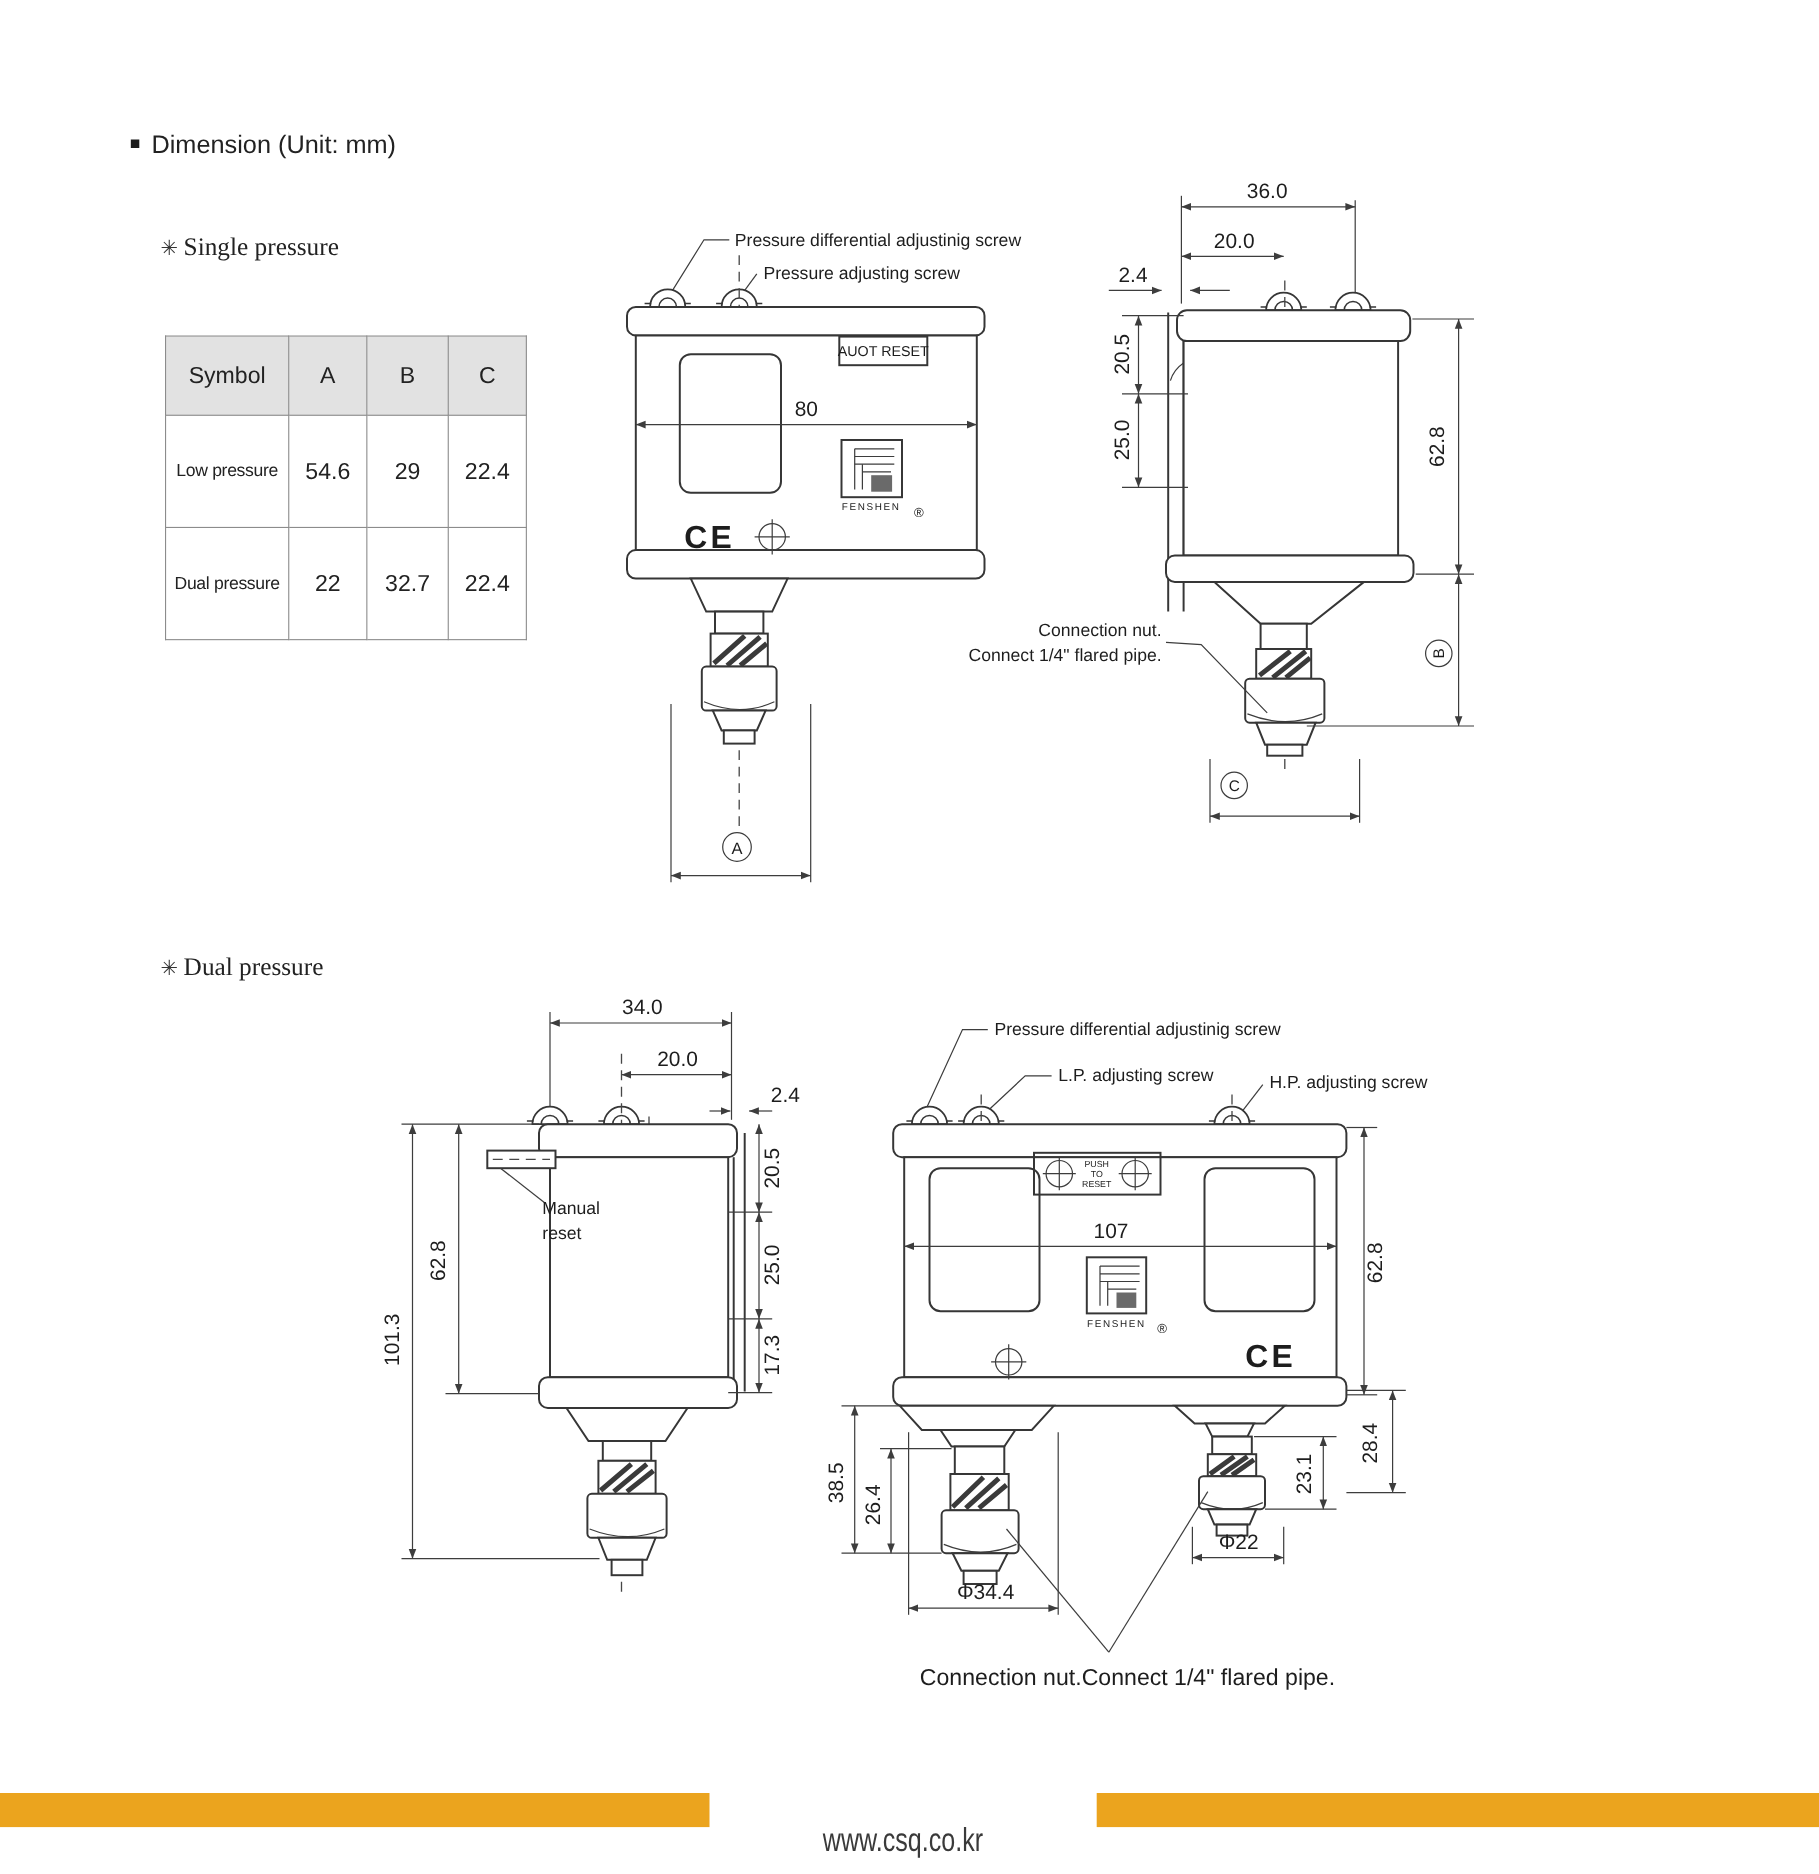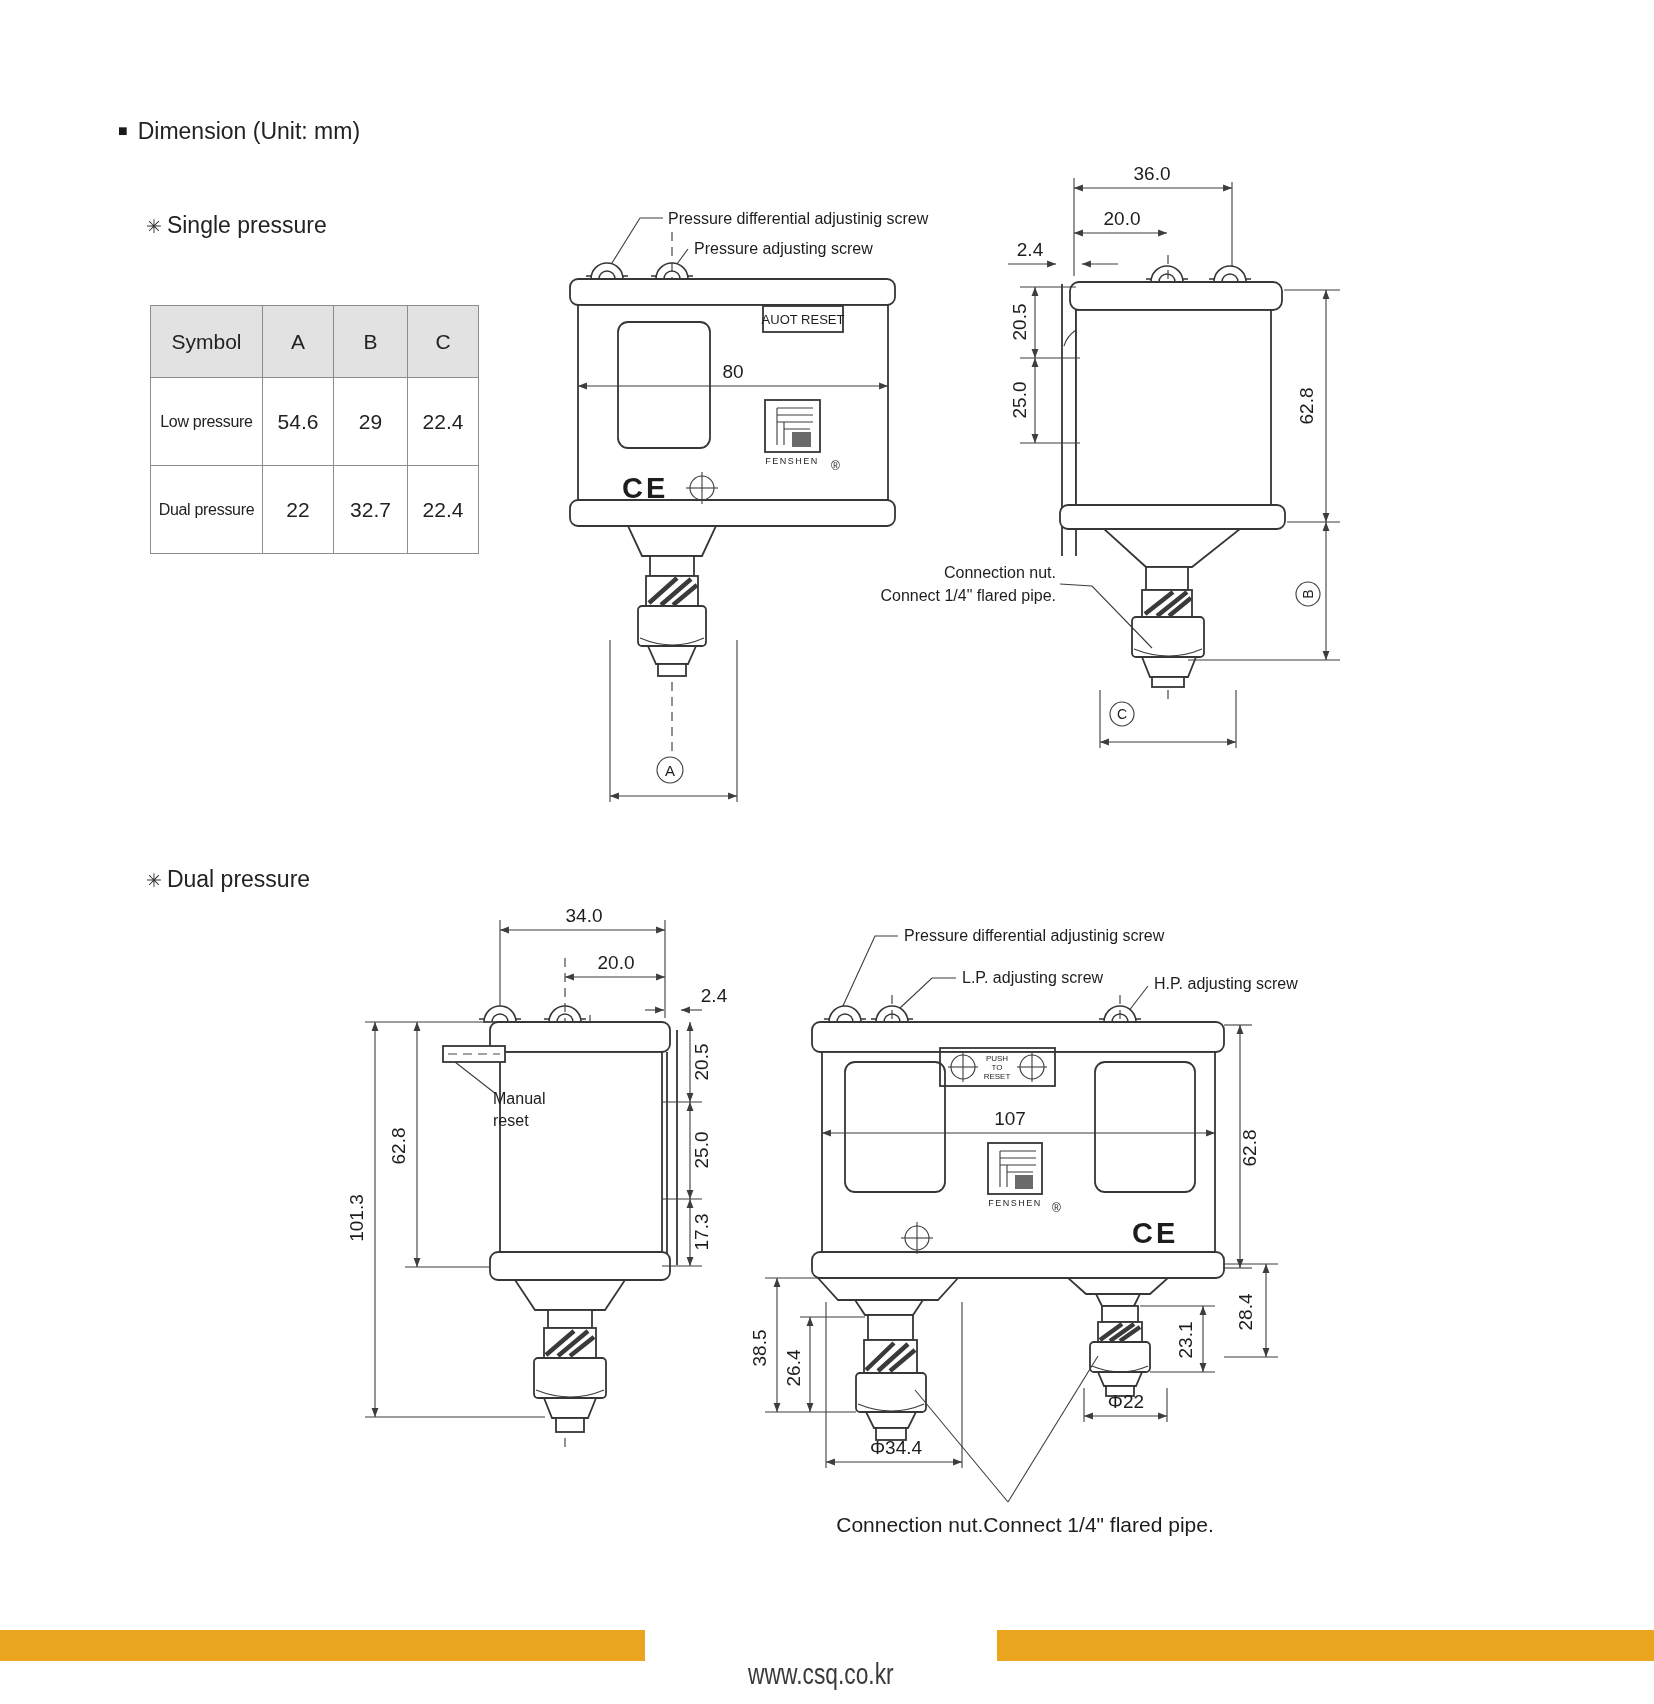--- a/index.html
+++ b/index.html
@@ -4,30 +4,30 @@
 <style>
   * { margin:0; padding:0; box-sizing:border-box; }
   html,body { background:#fff; }
   body { font-family:"Liberation Sans", sans-serif; color:#1e1e1e; }
   .page { position:relative; width:1654px; height:1704px; background:#fff; overflow:hidden; }
   .abs { position:absolute; }
 
   .h-title { left:118px; top:118px; font-size:23px; color:#222; display:flex; align-items:center; gap:10px; }
   .h-title .sq { font-size:16px; position:relative; top:-1px; color:#1a1a1a; }
 
-  .sec-label { font-size:23px; color:#222; }
+  .sec-label { font-size:23px; color:#222;font-family:Liberation Serif, serif; }
   .sec-label .star { font-size:19px; margin-right:5px; color:#333; }
   .lbl-single { left:146px; top:212px; }
   .lbl-dual   { left:146px; top:866px; }
 
   table.dims { left:150px; top:305px; border-collapse:collapse; table-layout:fixed;border-radius:17px; }
   table.dims td { border:1px solid #8c8c8c; text-align:center; vertical-align:middle;
                   font-size:21px; color:#222; background:#fff; }
   table.dims tr.hd td { background:#e2e2e2; height:72px; }
-  table.dims tr.rw td { height:88px;margin-top:40px; }
+  table.dims tr.rw td { height:102px;margin-top:40px; }
   table.dims td.c0 { width:112px; }
   table.dims td.c1 { width:71px; }
   table.dims td.c2 { width:74px; }
   table.dims td.c3 { width:71px; }
   table.dims td.rowlab { font-size:16px; letter-spacing:-0.3px; }
 
   svg { overflow:visible; font-family:"Liberation Sans", sans-serif; }
   svg text { fill:#1d1d1d; }
   .ol  { fill:#fff; stroke:#363636; stroke-width:1.8; }
   .oln { fill:none; stroke:#363636; stroke-width:1.8; }

